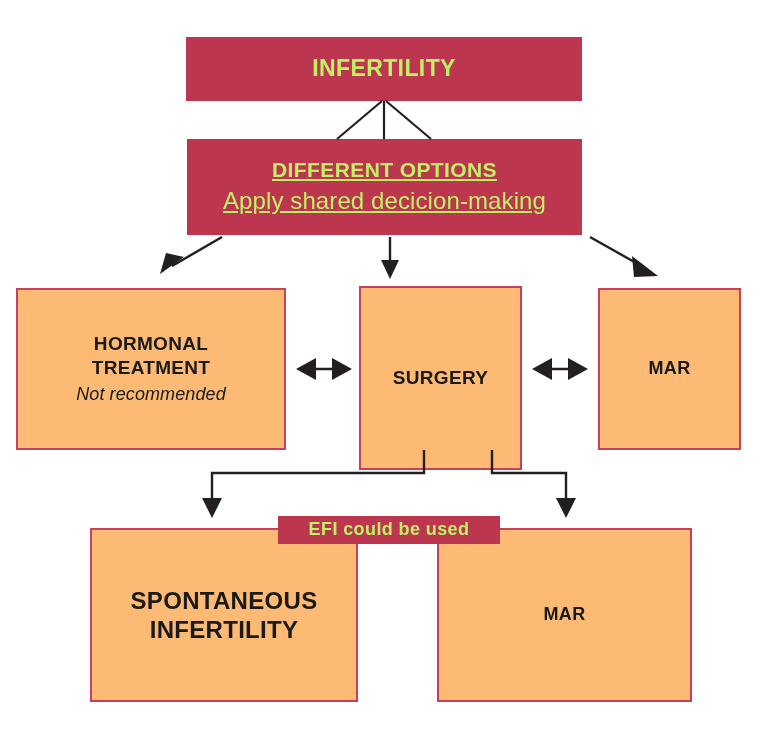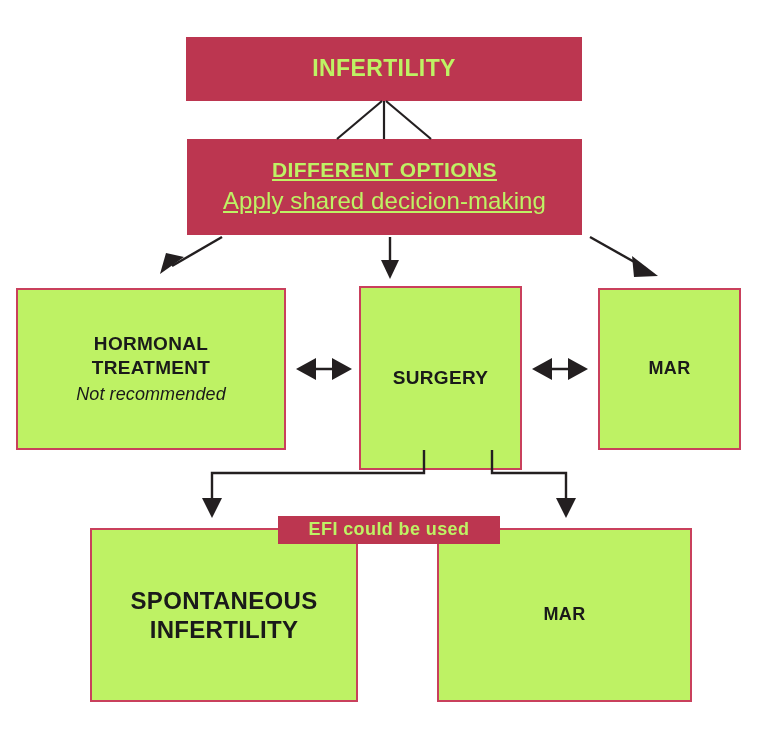--- a/index.html
+++ b/index.html
@@ -39,21 +39,21 @@
     letter-spacing: 0.4px;
   }
   .node-filled .subtitle {
     font-weight: normal;
     letter-spacing: 0.1px;
   }
 
   
   .node-outline {
     position: absolute;
-    background: #bef264;
+    background: #fdba74;
     border: 2px solid #c9405c;
     color: #1a1a1a;
     display: flex;
     flex-direction: column;
     align-items: center;
     justify-content: center;
     text-align: center;
     box-sizing: border-box;
     line-height: 1.22;
   }

